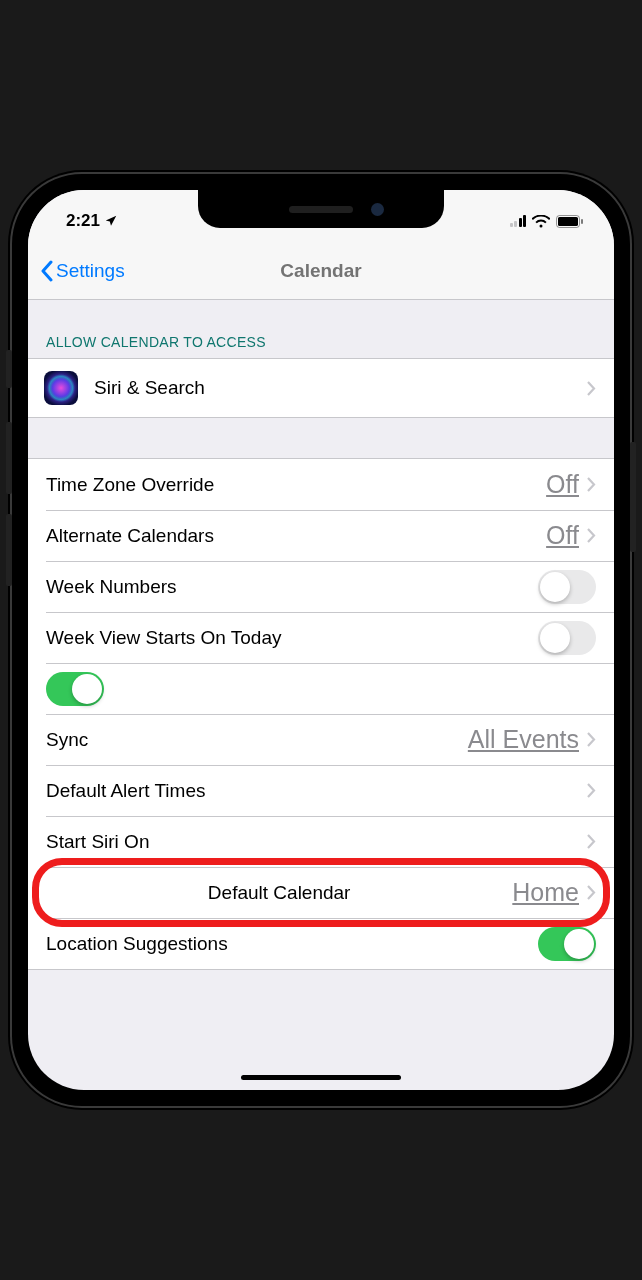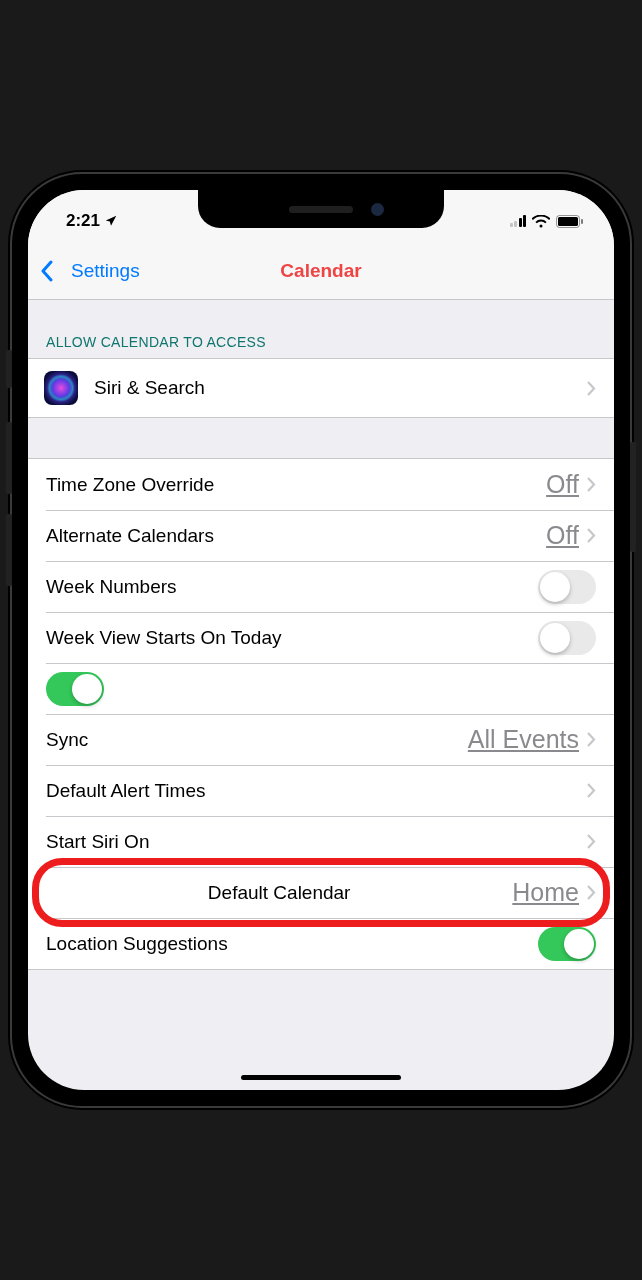--- a/index.html
+++ b/index.html
@@ -104,33 +104,33 @@
       display: flex;
       align-items: center;
       position: relative;
       padding: 0 12px;
     }
     .back-btn {
       display: flex;
       align-items: center;
       color: #007aff;
       font-size: 19px;
-      gap: 17px;
+      gap: 2px;
     }
     .back-chevron {
       width: 14px;
       height: 22px;
     }
     .nav-title {
       position: absolute;
       left: 50%;
       transform: translateX(-50%);
       font-size: 19px;
       font-weight: 600;
-      color: #ef4444;
+      color: #737373;
     }
     .section-header {
       font-size: 14px;
       color: #0f766e;
       text-transform: uppercase;
       padding: 34px 36px 8px 18px;
       letter-spacing: 0.3px;
     }
     .list {
       background: #fff;

